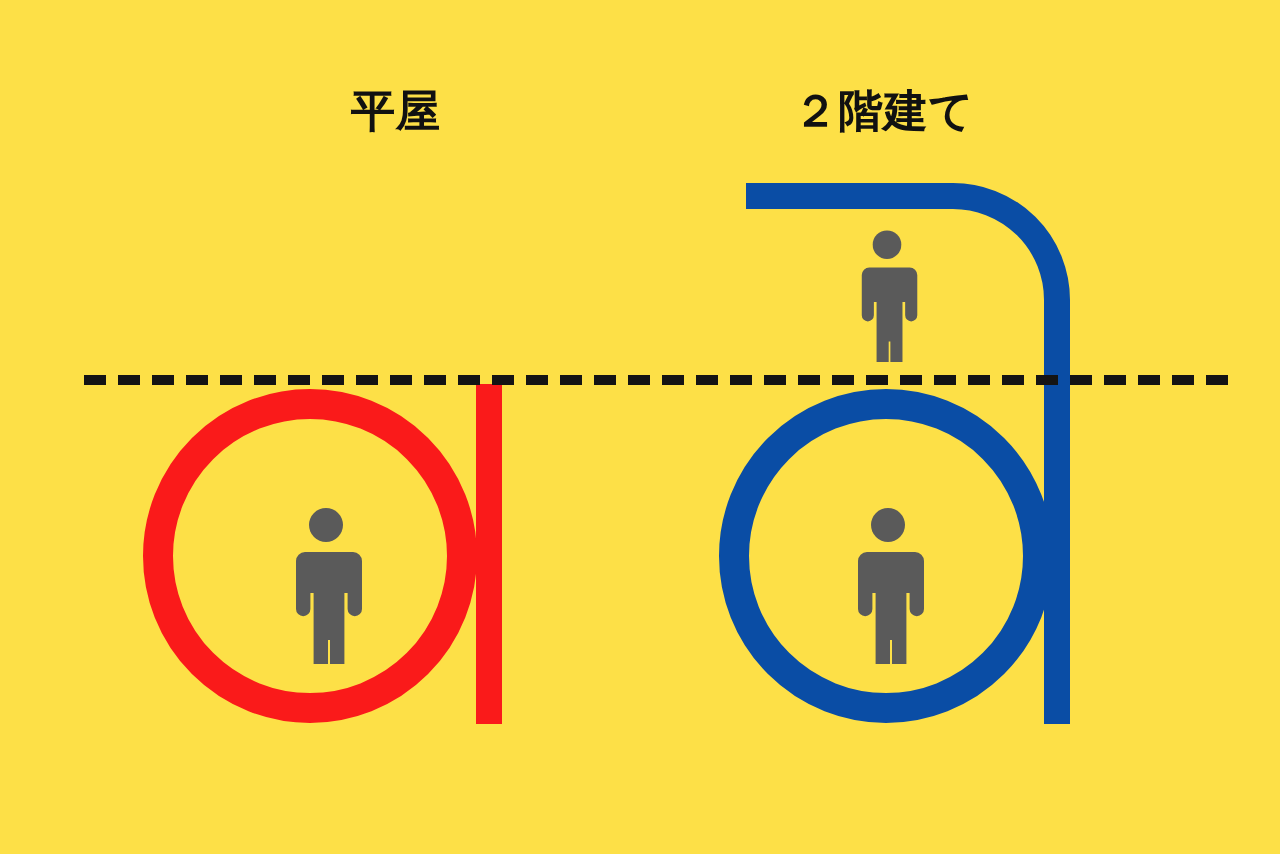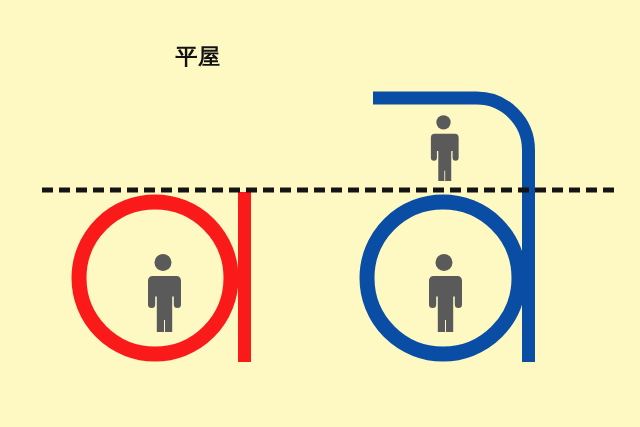--- a/index.html
+++ b/index.html
@@ -7,21 +7,21 @@
     padding: 0;
     background: #ffffff;
   }
   body {
     font-family: "DejaVu Sans", "Liberation Sans", sans-serif;
   }
   #canvas {
     position: relative;
     width: 640px;
     height: 427px;
-    background: #fef9c3;
+    background: #fde047;
     overflow: hidden;
   }
   .label {
     position: absolute;
     font-weight: bold;
     font-size: 22px;
     color: #111111;
     letter-spacing: 0.5px;
     white-space: nowrap;
     text-align: center;
@@ -39,20 +39,21 @@
     height: 427px;
   }
 </style>
 </head>
 <body>
 
 <div id="canvas">
 
   <div class="label" id="label-left">平屋</div>
 
+  <div class="label" id="label-right">２階建て</div>
 
   <svg id="diagram-svg" viewBox="0 0 640 427">
 
     <defs>
 
       <symbol id="person-glyph" viewBox="0 0 44 78">
         <circle cx="22" cy="8.5" r="8.5"></circle>
         <path d="M8.5,22
                  h27
                  a4.5,4.5 0 0 1 4.5,4.5

